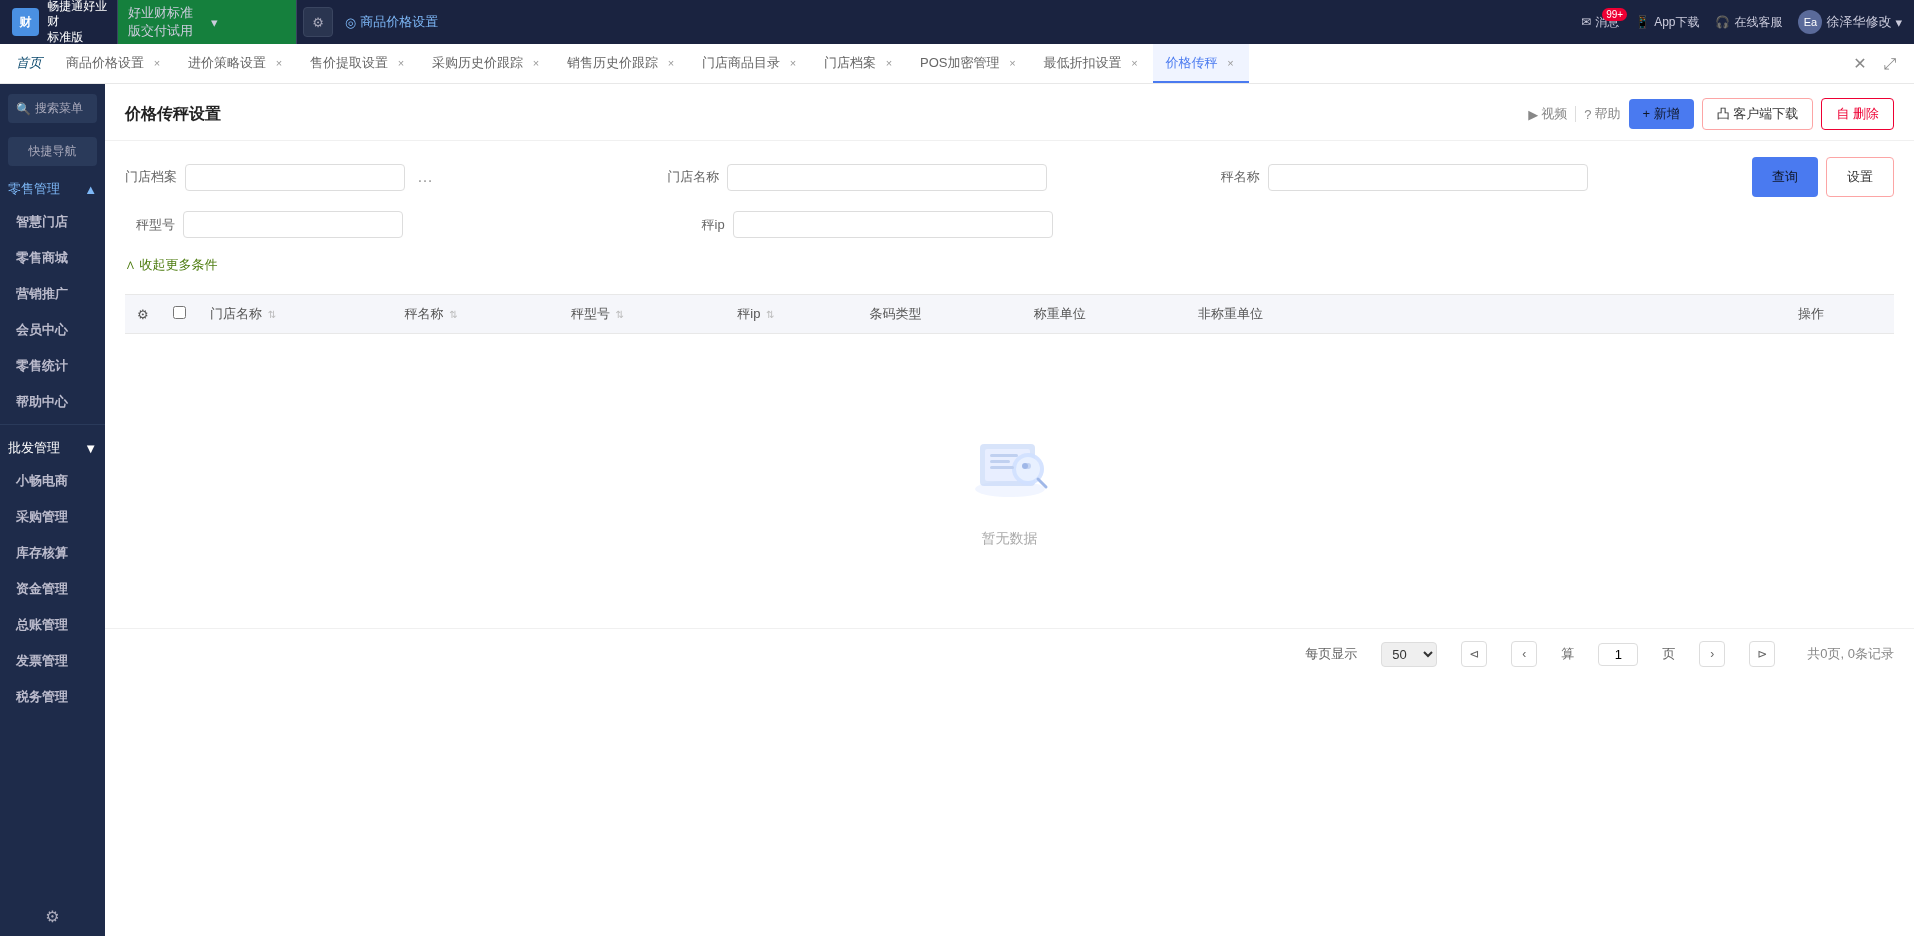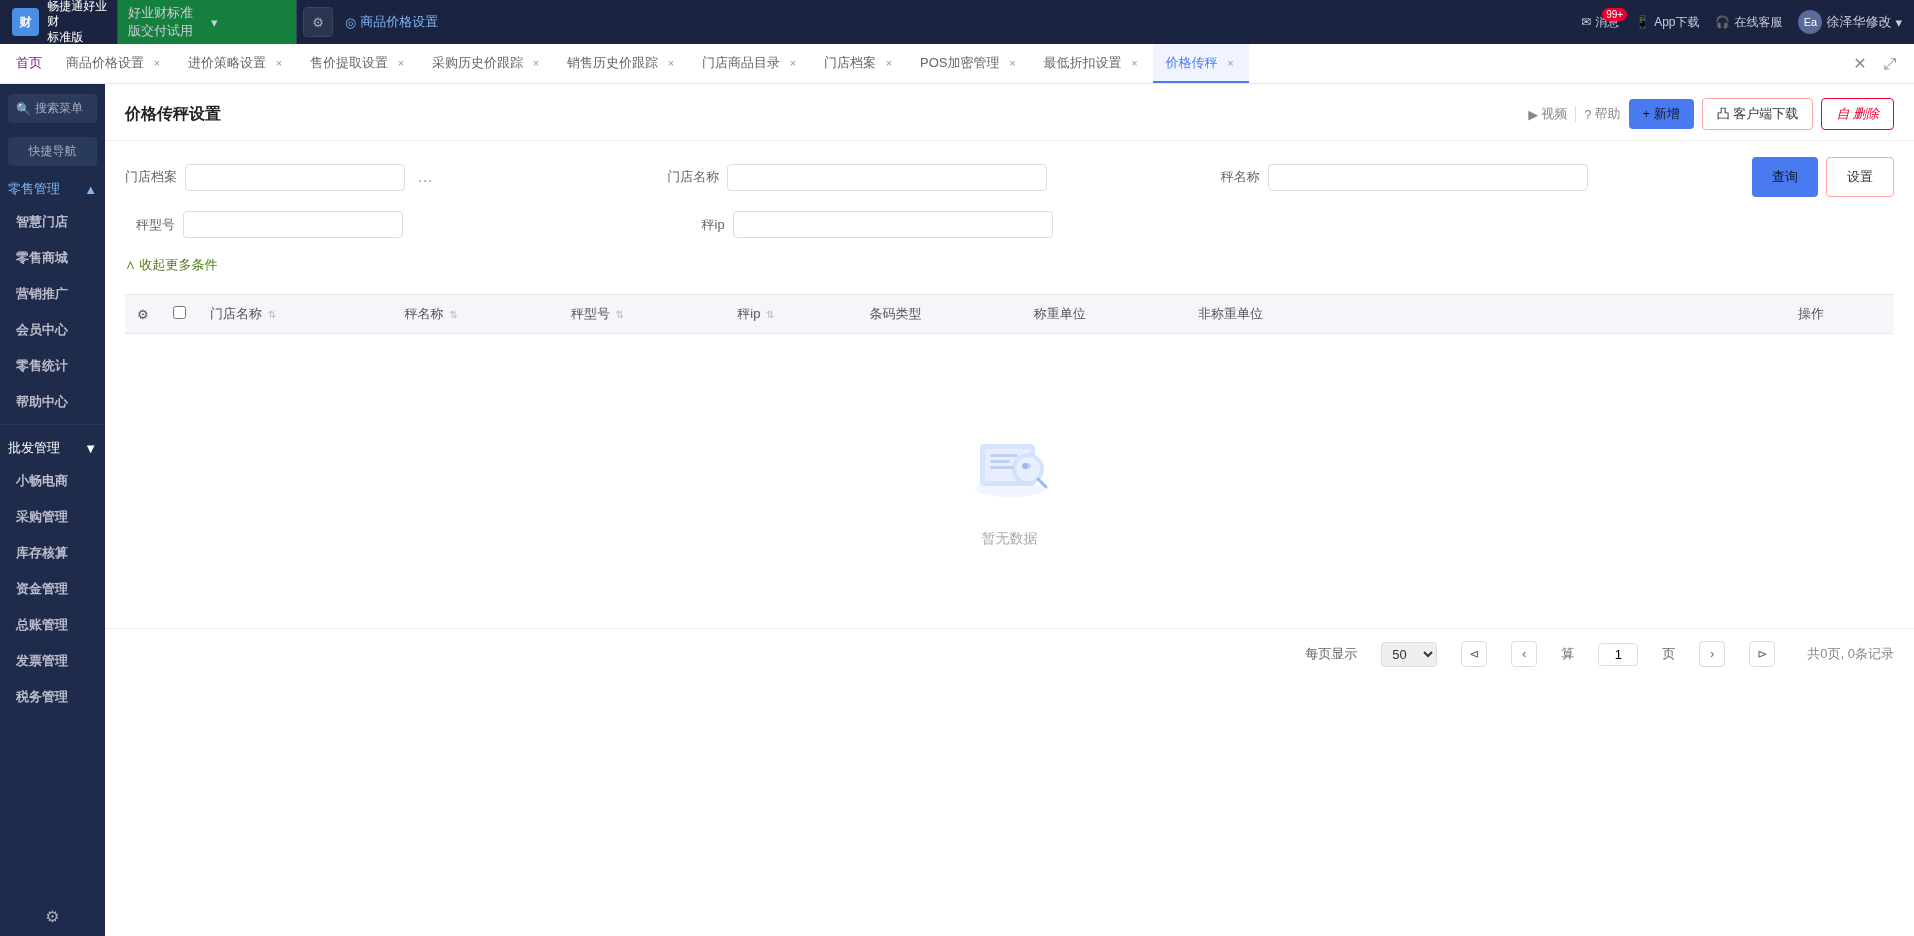--- a/index.html
+++ b/index.html
@@ -19,21 +19,21 @@
     .badge { background: #e03; color: white; font-size: 10px; border-radius: 8px; padding: 1px 4px; position: absolute; top: -6px; right: -8px; }
     .user-area { color: #ccd; font-size: 13px; display: flex; align-items: center; gap: 4px; cursor: pointer; }
     .avatar { width: 24px; height: 24px; border-radius: 50%; background: #5a6a9a; display: flex; align-items: center; justify-content: center; color: white; font-size: 11px; }
 
     
     .tab-bar { background: white; height: 40px; display: flex; align-items: stretch; border-bottom: 1px solid #e8e8e8; flex-shrink: 0; padding: 0 4px; overflow-x: auto; }
     .tab-bar::-webkit-scrollbar { height: 0; }
     .tab-item { display: flex; align-items: center; gap: 6px; padding: 0 12px; font-size: 13px; cursor: pointer; white-space: nowrap; border-bottom: 2px solid transparent; color: #666; flex-shrink: 0; }
     .tab-item.active { color: #4a7af0; border-bottom-color: #4a7af0; background: #f0f4ff; }
     .tab-item .close-x { color: #999; font-size: 11px; width: 14px; height: 14px; display: flex; align-items: center; justify-content: center; border-radius: 50%; }
-    .tab-item.home { color: #701a75; font-weight: 500; }
+    .tab-item.home { color: #0c4a6e; font-weight: 500; font-style: italic; }
     .tab-end-btns { margin-left: auto; display: flex; align-items: center; padding: 0 8px; gap: 6px; }
     .tab-end-btn { cursor: pointer; color: #888; font-size: 16px; width: 24px; height: 24px; display: flex; align-items: center; justify-content: center; }
 
     
     .main-layout { display: flex; flex: 1; overflow: hidden; }
 
     
     .sidebar { width: 105px; background: #1e2b4a; flex-shrink: 0; display: flex; flex-direction: column; overflow-y: auto; }
     .sidebar::-webkit-scrollbar { width: 0; }
     .sidebar-search { padding: 10px 8px; }
@@ -48,21 +48,21 @@
 
     
     .content { flex: 1; overflow: auto; background: white; }
     .page-header { display: flex; align-items: center; justify-content: space-between; padding: 14px 20px 10px; border-bottom: 1px solid #f0f0f0; }
     .page-title { font-size: 16px; font-weight: bold; color: #222; }
     .page-actions { display: flex; align-items: center; gap: 8px; }
     .link-btn { color: #888; font-size: 13px; display: flex; align-items: center; gap: 3px; cursor: pointer; }
     .divider-v { width: 1px; height: 16px; background: #ddd; }
     .btn-primary { background: #4a7af0; color: #0f172a; border: none; border-radius: 4px; padding: 6px 14px; font-size: 13px; cursor: pointer; display: flex; align-items: center; gap: 4px; }
     .btn-outline { background: white; color: #333; border: 1px solid #fca5a5; border-radius: 4px; padding: 6px 14px; font-size: 13px; cursor: pointer; display: flex; align-items: center; gap: 4px; }
-    .btn-danger { background: white; color: #e03; border: 1px solid #e03; border-radius: 4px; padding: 6px 14px; font-size: 13px; cursor: pointer; display: flex; align-items: center; gap: 4px; font-style: italic; }
+    .btn-danger { background: white; color: #e03; border: 1px solid #e03; border-radius: 4px; padding: 6px 14px; font-size: 13px; cursor: pointer; display: flex; align-items: center; gap: 4px; }
 
     
     .filter-area { padding: 16px 20px 8px; background: white; }
     .filter-row { display: flex; align-items: center; gap: 20px; margin-bottom: 14px; }
     .filter-item { display: flex; align-items: center; gap: 8px; flex: 1; }
     .filter-label { color: #666; font-size: 13px; white-space: nowrap; min-width: 50px; text-align: right; }
     .filter-input { border: 1px solid #ddd; border-radius: 4px; padding: 5px 10px; font-size: 13px; width: 100%; max-width: 320px; outline: none; color: #333; }
     .filter-dots { color: #999; cursor: pointer; font-size: 16px; margin-left: 4px; }
     .collapse-btn { display: flex; align-items: center; gap: 4px; color: #4d7c0f; font-size: 13px; cursor: pointer; padding: 4px 0 12px; }
 

